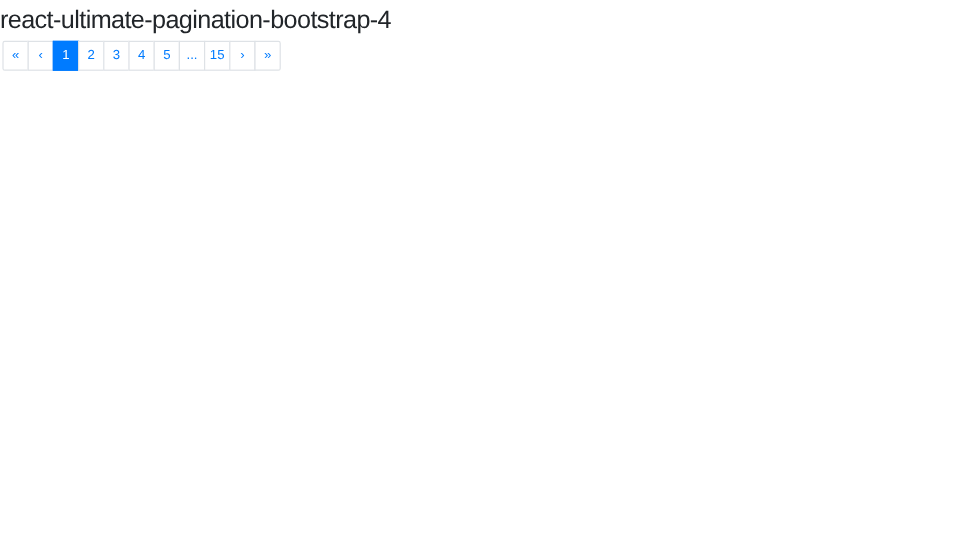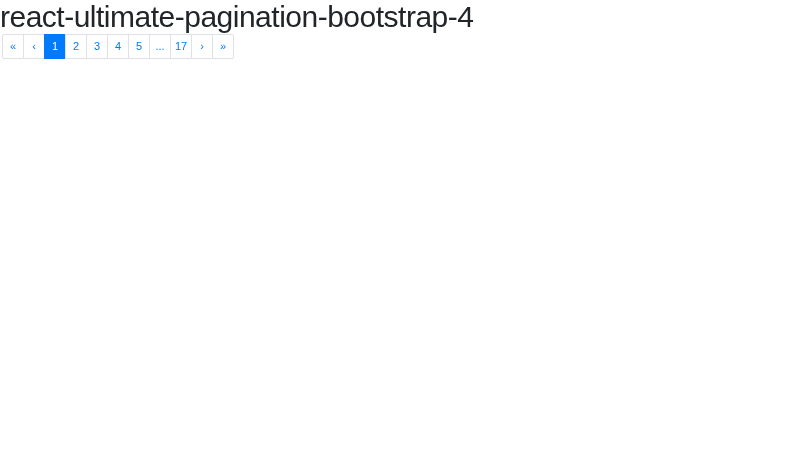--- a/index.html
+++ b/index.html
@@ -18,21 +18,21 @@
   body {
     width: 800px;
     height: 450px;
     overflow: hidden;
     background: var(--page-bg, #ffffff);
     font-family: "Liberation Sans", sans-serif;
   }
   .page-title {
     margin: 0;
     padding: 0;
-    font-size: 30px;
+    font-size: 21px;
     font-weight: 400;
     letter-spacing: -0.5px;
     line-height: 34px;
     color: var(--title-color, #212529);
     white-space: nowrap;
   }
   .pagination {
     display: flex;
     list-style: none;
     margin: 0 0 0 2px;
@@ -95,21 +95,21 @@
   <li class="page-item">
     <a class="page-link">4</a>
   </li>
   <li class="page-item">
     <a class="page-link">5</a>
   </li>
   <li class="page-item">
     <a class="page-link">...</a>
   </li>
   <li class="page-item">
-    <a class="page-link">17</a>
+    <a class="page-link">15</a>
   </li>
   <li class="page-item">
     <a class="page-link">›</a>
   </li>
   <li class="page-item">
     <a class="page-link">»</a>
   </li>
 </ul>
 
 </body></html>

